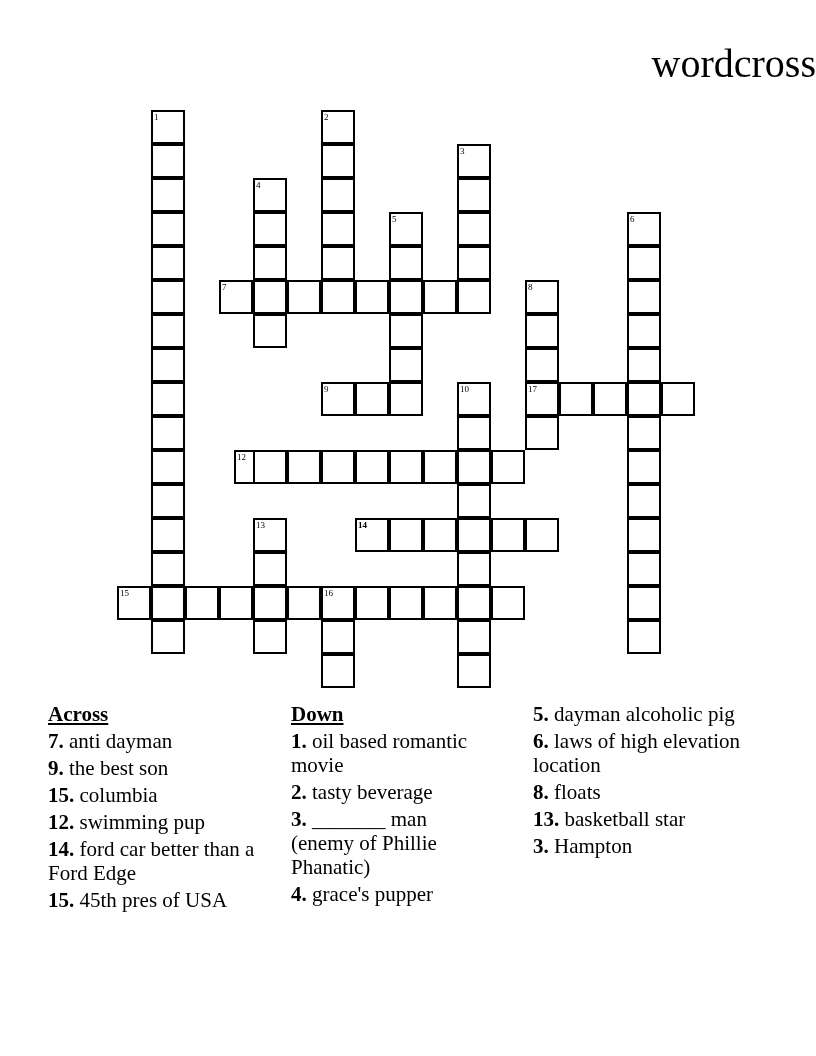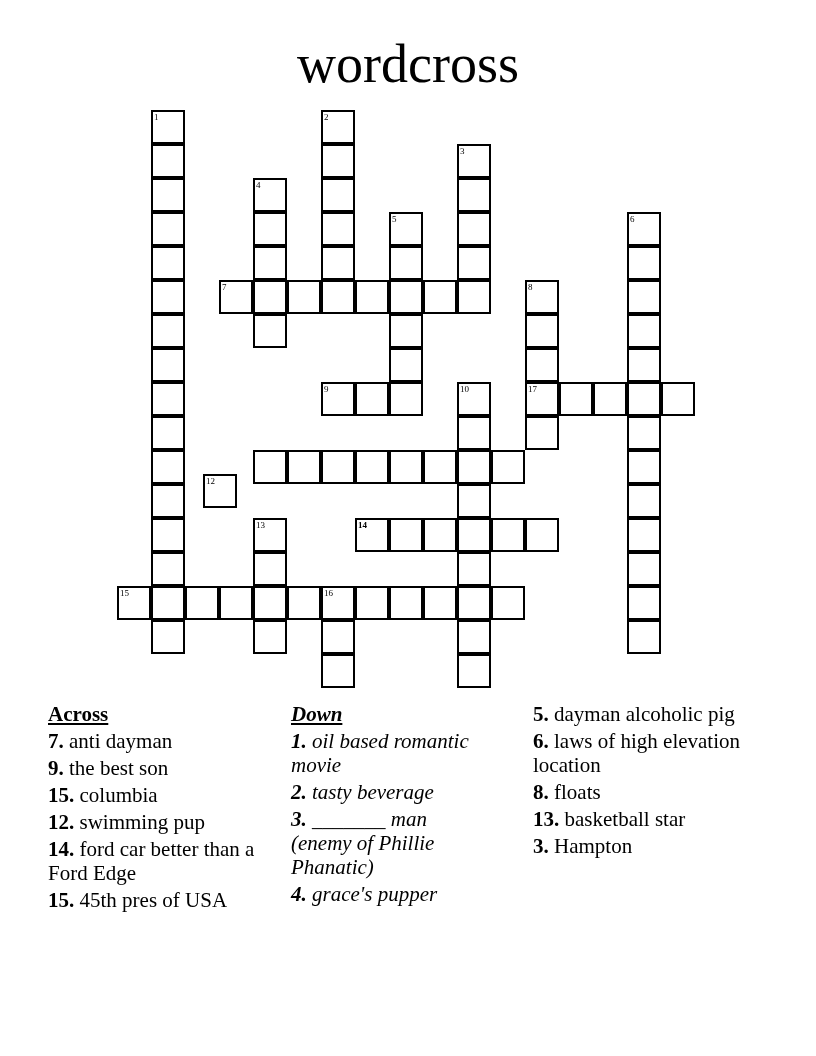--- a/index.html
+++ b/index.html
@@ -13,22 +13,22 @@
       position: relative;
       overflow: hidden;
       font-family: "Liberation Serif", "DejaVu Serif", serif;
       color: #000000;
     }
     .title {
       position: absolute;
       left: 0;
       top: 34px;
       width: 816px;
-      text-align: center;
-      font-size: 54px;
+      text-align: right;
+      font-size: 40px;
       line-height: 60px;
       font-weight: normal;
     }
     .grid {
       position: absolute;
       left: 0;
       top: 0;
       width: 816px;
       height: 700px;
     }
@@ -59,21 +59,21 @@
       margin-bottom: 3px;
       display: block;
     }
     .clue {
       margin-bottom: 3px;
     }
     .clue b {
       font-weight: bold;
     }
     #col-across { left: 48px; width: 230px; }
-    #col-down { left: 291px; width: 200px; font-style: italic; }
+    #col-down { left: 291px; width: 200px; }
     #col-down2 { left: 533px; width: 240px; top: 702px; }
   </style>
 </head>
 <body>
 
 <div class="title">wordcross</div>
 
 <div class="grid" id="grid">
     <div class="cell" style="left: 151px; top: 110px;">
       <span class="num">1</span>
@@ -164,21 +164,21 @@
     <div class="cell" style="left: 457px; top: 450px;"></div>
     <div class="cell" style="left: 457px; top: 484px;"></div>
     <div class="cell" style="left: 457px; top: 518px;"></div>
     <div class="cell" style="left: 457px; top: 552px;"></div>
     <div class="cell" style="left: 457px; top: 586px;"></div>
     <div class="cell" style="left: 457px; top: 620px;"></div>
     <div class="cell" style="left: 457px; top: 654px;"></div>
     <div class="cell" style="left: 559px; top: 382px;"></div>
     <div class="cell" style="left: 593px; top: 382px;"></div>
     <div class="cell" style="left: 661px; top: 382px;"></div>
-    <div class="cell" style="left: 203px; top: 450px; margin-top: 24px;">
+    <div class="cell" style="left: 234px; top: 450px;">
       <span class="num">12</span>
     </div>
     <div class="cell" style="left: 253px; top: 450px;"></div>
     <div class="cell" style="left: 287px; top: 450px;"></div>
     <div class="cell" style="left: 321px; top: 450px;"></div>
     <div class="cell" style="left: 355px; top: 450px;"></div>
     <div class="cell" style="left: 389px; top: 450px;"></div>
     <div class="cell" style="left: 423px; top: 450px;"></div>
     <div class="cell" style="left: 491px; top: 450px;"></div>
     <div class="cell" style="left: 253px; top: 518px;">

